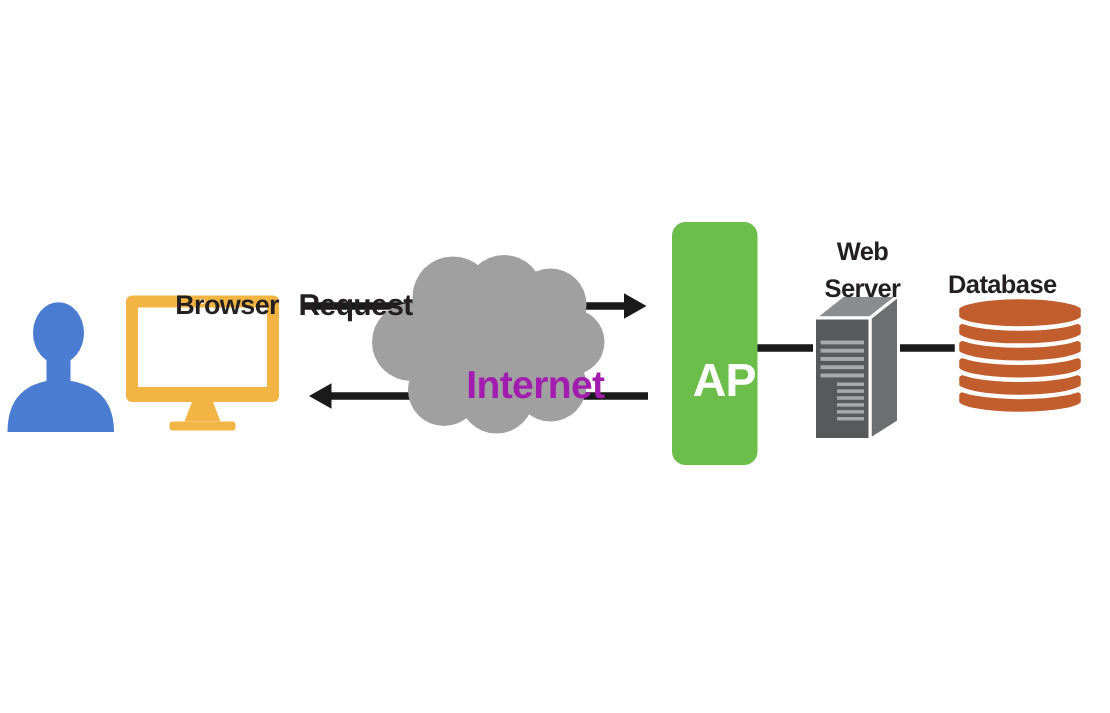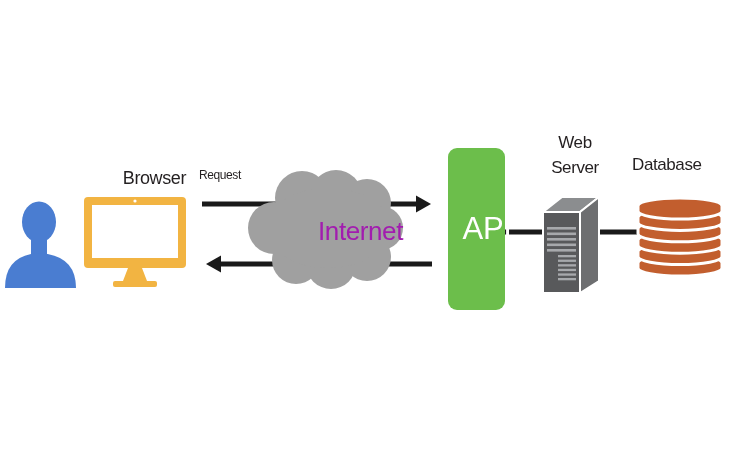--- a/index.html
+++ b/index.html
@@ -16,27 +16,28 @@
     font-family: "Liberation Sans", sans-serif;
   }
   .stage svg {
     position: absolute;
     left: 0;
     top: 0;
   }
   .label {
     position: absolute;
     font-family: "Liberation Sans", sans-serif;
-    font-weight: normal;
+    font-weight: bold;
     color: #231f20;
     letter-spacing: -0.4px;
     white-space: nowrap;
+    margin-top: 25px;
   }
   .label-browser   { left: 84px;  top: 168px; width: 102px; text-align: right; font-size: 18px; }
-  .label-request   { left: 199px; top: 168px; font-size: 12px; }
+  .label-request   { left: 199px; top: 168px; font-size: 20px; }
   .label-response  { left: 197px; top: 271px; font-size: 18px; }
   .label-internet  { left: 253px; top: 216px; width: 150px; text-align: right;
                      font-size: 26px; color: #a21caf; }
   .label-api       { left: 448px; top: 148px; width: 78px; height: 162px;
                      display: flex; align-items: center; justify-content: center;
                      font-size: 31px; color: #ffffff; }
   .label-webserver { left: 537px; top: 130px; width: 76px; text-align: center;
                      font-size: 17px; line-height: 25px; white-space: normal; }
   .label-database  { left: 632px; top: 155px; width: 96px; text-align: left; font-size: 17px; }
 </style>

